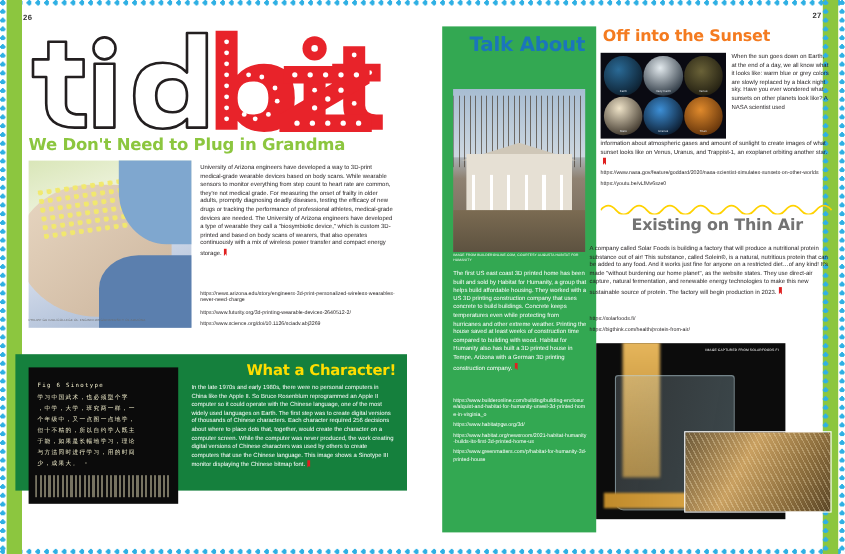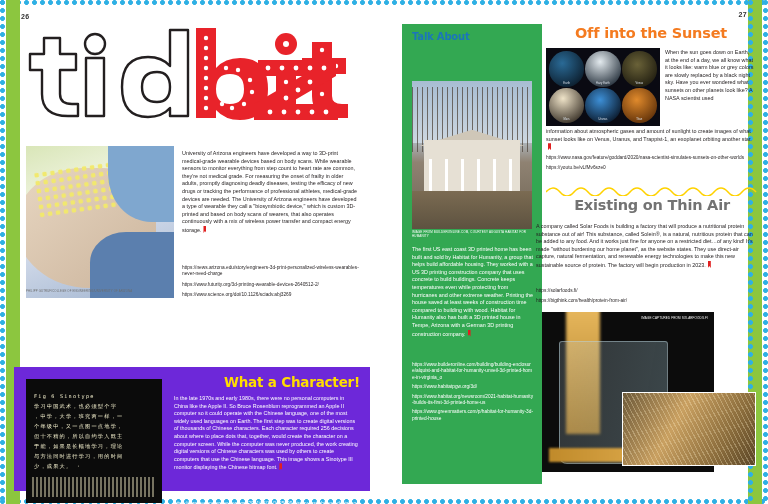--- a/index.html
+++ b/index.html
@@ -69,54 +69,54 @@
   .grandma-img .shirt{position:absolute;right:-6px;top:-4px;width:72px;height:80px;
     background:#7fa7cf;border-radius:0 0 0 60%;}
   .grandma-img .shirt2{position:absolute;right:-6px;bottom:-10px;width:90px;height:76px;
     background:#5b7fae;border-radius:40% 0 0 0;}
   .grandma-cap{position:absolute;left:26px;top:289px;width:150px;}
   .grandma-cap .credit{color:#6b6b6b;font-size:2.8px;}
   #grandma-text{position:absolute;left:182px;top:150px;width:176px;}
   #grandma-urls{position:absolute;left:182px;top:265px;width:178px;}
 
   
-  #sec-char{position:absolute;left:14px;top:322px;width:356px;height:124px;background:#6d28d9;margin-top:45px;}
+  #sec-char{position:absolute;left:14px;top:322px;width:356px;height:124px;background:#15803d;}
   #sec-char .h{font-size:13.5px;color:#ffdd00;position:absolute;right:10px;top:9px;}
   .char-img{position:absolute;left:12px;top:12px;width:136px;height:124px;background:#0b0b0b;overflow:hidden;}
   .char-img .row{position:absolute;left:8px;color:#f6f2cf;font-size:5.2px;
     font-family:"DejaVu Sans Mono", monospace;letter-spacing:1.2px;white-space:nowrap;}
   .char-img .noise{position:absolute;left:6px;bottom:6px;width:124px;height:20px;
     background:repeating-linear-gradient(90deg,#cfc9a8 0 2px,#0b0b0b 2px 4px);opacity:.55;}
   .char-cap{position:absolute;left:12px;top:139px;width:150px;}
   #char-text{position:absolute;left:160px;top:28px;width:184px;}
   #char-urls{position:absolute;left:160px;top:134px;width:184px;}
 
   
   #sec-diy{position:absolute;left:402px;top:24px;width:140px;height:460px;background:#33a852;}
-  #sec-diy .h{font-size:10px;color:#1b75bb;padding:8px 10px 0 10px;}
+  #sec-diy .h{font-size:18px;color:#1b75bb;text-align:right;padding:8px 10px 0 10px;}
   .diy-img{position:absolute;left:10px;top:57px;width:120px;height:148px;overflow:hidden;
     background:linear-gradient(#9fb7cf 0%,#b9c8d6 36%,#8f8272 55%,#6d6252 100%);}
   .diy-img .sky{position:absolute;left:0;top:0;width:100%;height:42%;
     background:linear-gradient(#a8bdd2,#cdd7e0);}
   .diy-img .trees{position:absolute;left:0;top:4%;width:100%;height:44%;
     background:repeating-linear-gradient(90deg,rgba(80,70,60,.75) 0 1px,rgba(0,0,0,0) 1px 5px);}
   .diy-img .house{position:absolute;left:10%;top:40%;width:80%;height:36%;background:#e6e0d4;}
   .diy-img .roof{position:absolute;left:6%;top:33%;width:88%;height:11%;background:#cfc7b8;
     clip-path:polygon(0 100%,50% 0,100% 100%);}
   .diy-img .porch{position:absolute;left:14%;top:53%;width:72%;height:22%;
     background:repeating-linear-gradient(90deg,#ffffff 0 3px,rgba(0,0,0,0) 3px 16px);}
   .diy-img .ground{position:absolute;left:0;bottom:0;width:100%;height:26%;
     background:linear-gradient(#7b6b52,#5d5240);}
   .diy-cap{position:absolute;left:10px;top:206px;width:122px;}
   #diy-text{position:absolute;left:10px;top:222px;width:122px;}
   #diy-urls{position:absolute;left:10px;top:338px;width:122px;}
 
   
   #sec-sunset{position:absolute;left:548px;top:26px;width:206px;}
-  #sec-sunset .h{font-size:14.5px;text-align:center;}
+  #sec-sunset .h{font-size:14.5px;text-align:left;}
   .planets{position:absolute;left:546px;top:48px;width:114px;height:78px;background:#0a0a12;
     display:grid;grid-template-columns:1fr 1fr 1fr;grid-template-rows:1fr 1fr;gap:1px;padding:3px;box-sizing:border-box;}
   .planet{position:relative;border-radius:50%;}
   .planet span{position:absolute;left:0;right:0;bottom:2px;text-align:center;
     font-size:2.6px;color:#dfe6ef;letter-spacing:.1px;}
   #sunset-text{position:absolute;left:665px;top:49px;width:90px;}
   #sunset-text2{position:absolute;left:546px;top:128px;width:210px;}
   #sunset-urls{position:absolute;left:546px;top:155px;width:212px;}
   .squiggle{position:absolute;left:546px;top:182px;width:212px;height:12px;}
 
@@ -230,20 +230,23 @@
             <circle cx="18" cy="60" r="2.4"></circle>
               <circle cx="32" cy="60" r="2.4"></circle>
             <circle cx="46" cy="60" r="2.4"></circle>
               <circle cx="60" cy="60" r="2.4"></circle>
             <circle cx="74" cy="60" r="2.4"></circle>
           </g>
         </svg>
       </div>
     </div>
 
+    <div id="sec-grandma">
+      <div class="head head-green h">We Don't Need to Plug in Grandma</div>
+    </div>
 
     <div class="grandma-img">
       <div class="arm"></div>
       <div class="patch"></div>
       <div class="shirt"></div>
       <div class="shirt2"></div>
     </div>
     <div class="grandma-cap">
       <div class="credit">PHILIPP GUTRUF/COLLEGE OF ENGINEERING/UNIVERSITY OF ARIZONA</div>
     </div>

